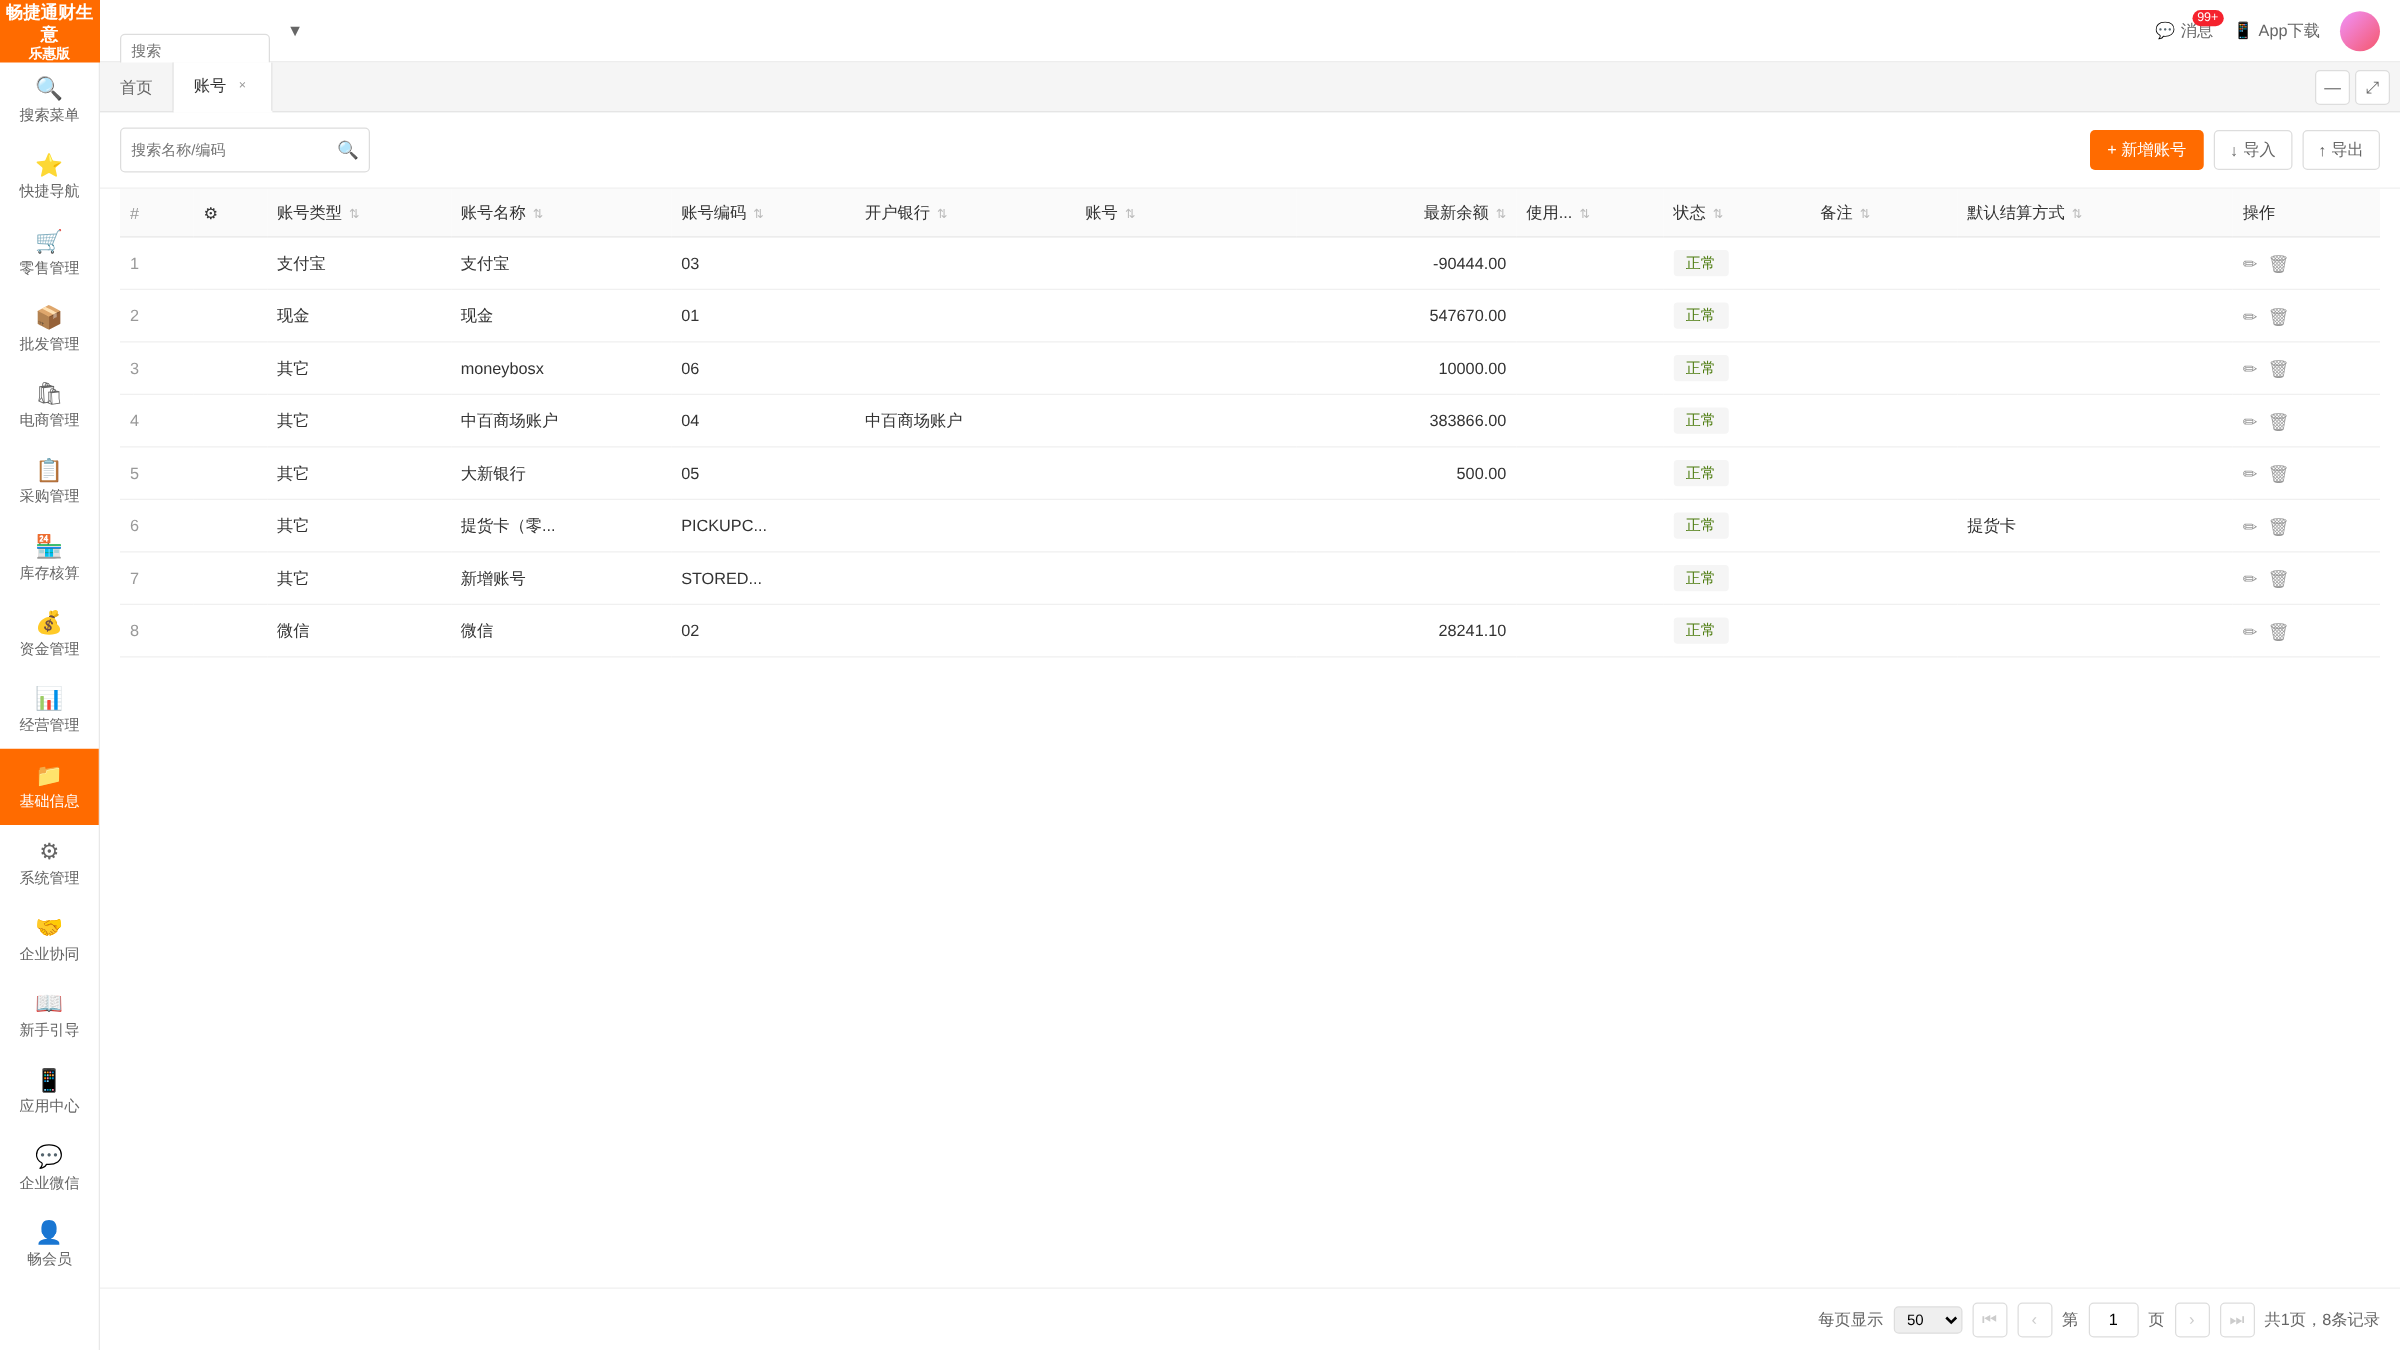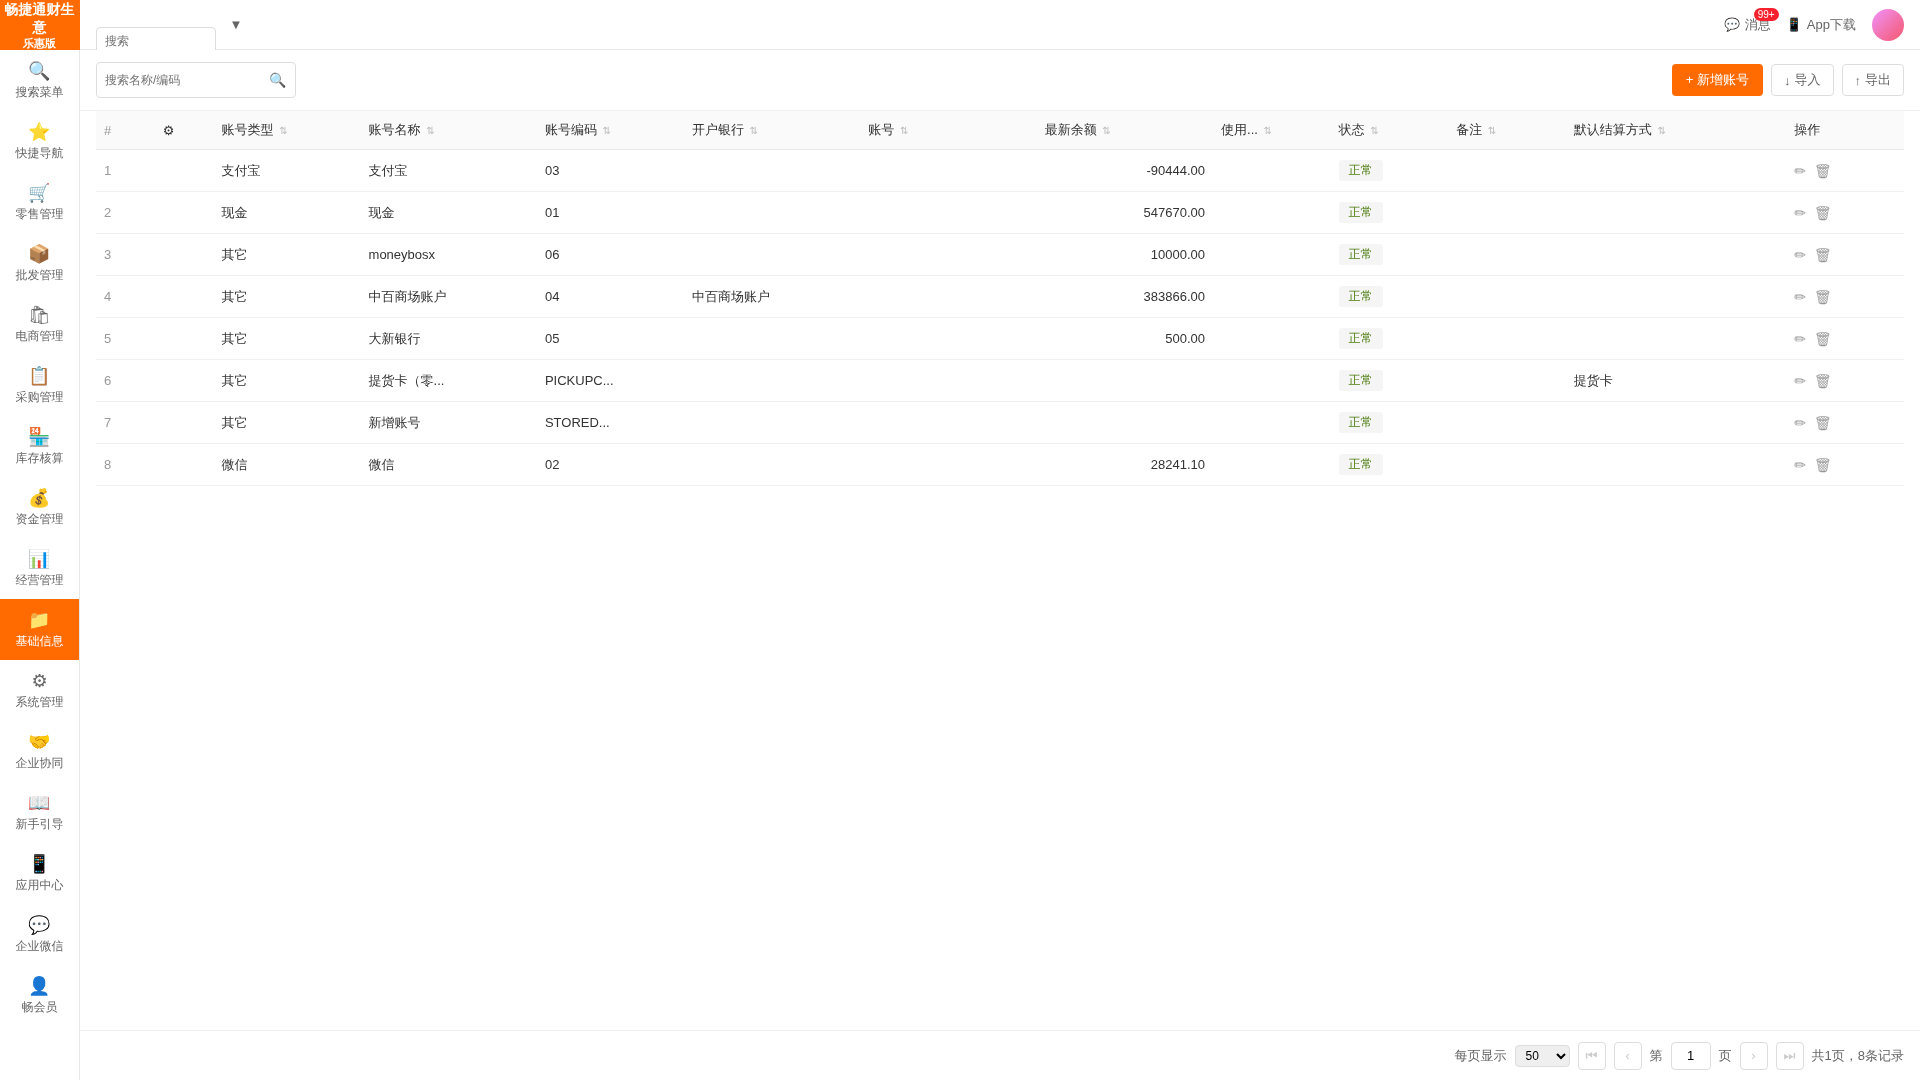--- a/index.html
+++ b/index.html
@@ -323,21 +323,21 @@
       font-size: 13px;
     }
 
     .col-num { width: 40px; color: #999; }
     .col-settings { width: 40px; }
     .col-type { width: 100px; }
     .col-name { width: 120px; }
     .col-code { width: 100px; }
     .col-bank { width: 120px; margin-left: 28px; }
     .col-account { width: 120px; }
-    .col-balance { width: 120px; text-align: left; }
+    .col-balance { width: 120px; text-align: right; }
     .col-usage { width: 80px; }
     .col-status { width: 80px; }
     .col-note { width: 80px; }
     .col-default { width: 150px; }
     .col-action { width: 80px; }
 
     td.right { text-align: right; }
   </style>
 </head>
 <body>
@@ -431,20 +431,34 @@
         <span class="badge">99+</span>
       </div>
       <div class="topbar-app">
         <span>📱</span>
         <span>App下载</span>
       </div>
       <div class="topbar-avatar" style="background: linear-gradient(135deg, #f093fb, #f5576c);"></div>
     </div>
   </div>
 
+  <div class="tabs-bar" id="tabs-bar">
+
+    <div class="tab">
+        <span>首页</span>
+      </div>
+      <div class="tab active">
+        <span>账号</span>
+        <span class="tab-close">×</span>
+      </div>
+      <div class="tab-actions">
+      <button class="page-btn">—</button>
+      <button class="page-btn">⤢</button>
+    </div>
+  </div>
 
   <div class="content-area">
 
     <div class="toolbar">
       <div class="search-box">
         <input type="text" style="border: none; outline: none; font-size: 12px; flex: 1 1 0%; background: transparent;" placeholder="搜索名称/编码">
         <span class="search-icon">🔍</span>
       </div>
       <div class="toolbar-right">
         <button class="btn-primary">+ 新增账号</button>

